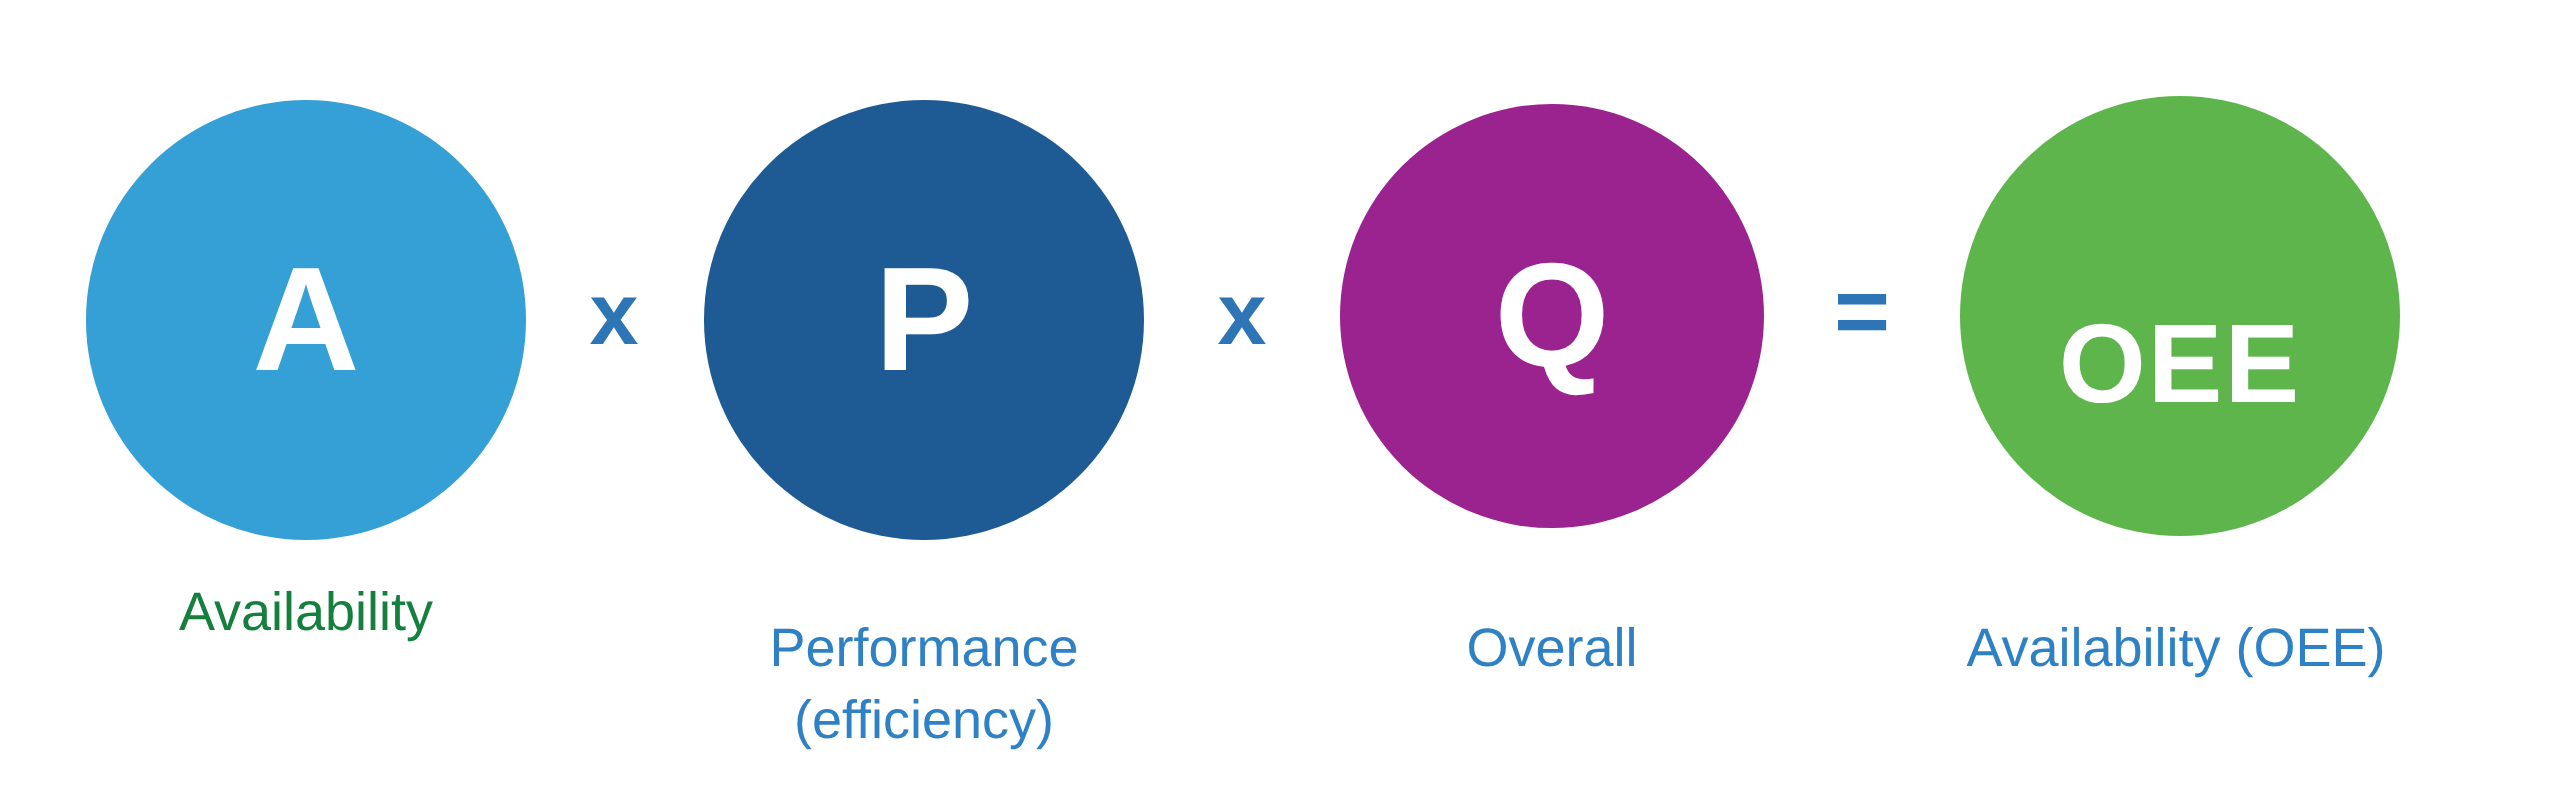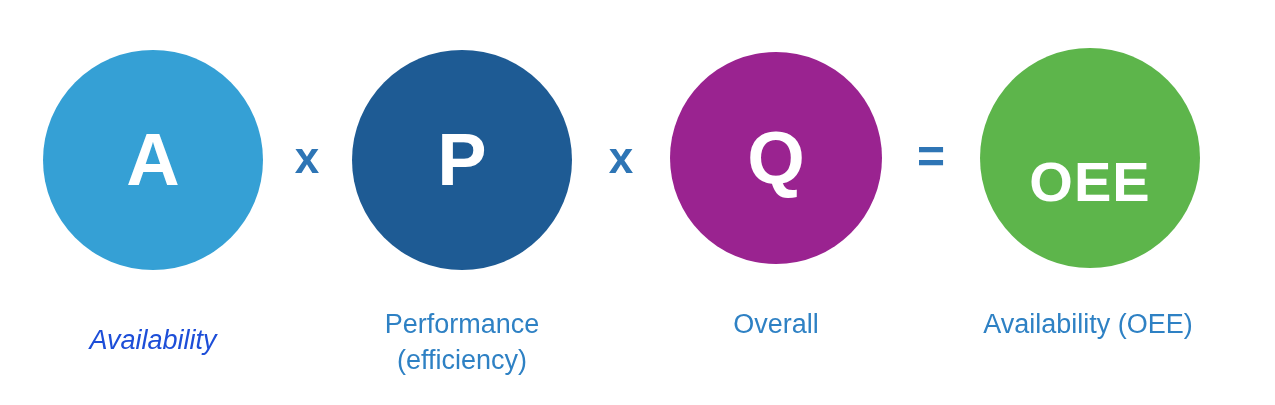--- a/index.html
+++ b/index.html
@@ -67,21 +67,21 @@
   <div class="circle" style="left: 670px; top: 52px; width: 212px; height: 212px; background: rgb(154, 35, 144);">
     <span class="letter letter-lg" style="color: rgb(255, 255, 255);">Q</span>
   </div>
 
   <span class="op op-eq" style="left: 931px; top: 157px; color: rgb(46, 117, 181);">=</span>
 
   <div class="circle" style="left: 980px; top: 48px; width: 220px; height: 220px; background: rgb(93, 181, 75);">
     <span class="letter letter-sm" style="color: rgb(255, 255, 255);">OEE</span>
   </div>
 
-  <div class="label" style="left: 153px; top: 322px; color: #1d4ed8; font-style: italic;">
+  <div class="label" style="left: 153px; top: 288px; color: #15803d;">
     <div>Availability</div>
   </div>
 
   <div class="label" style="left: 462px; top: 306px; color: rgb(46, 129, 196);">
     <div>Performance</div>
     <div>(efficiency)</div>
   </div>
 
   <div class="label" style="left: 776px; top: 306px; color: rgb(46, 129, 196);">
     <div>Overall</div>

